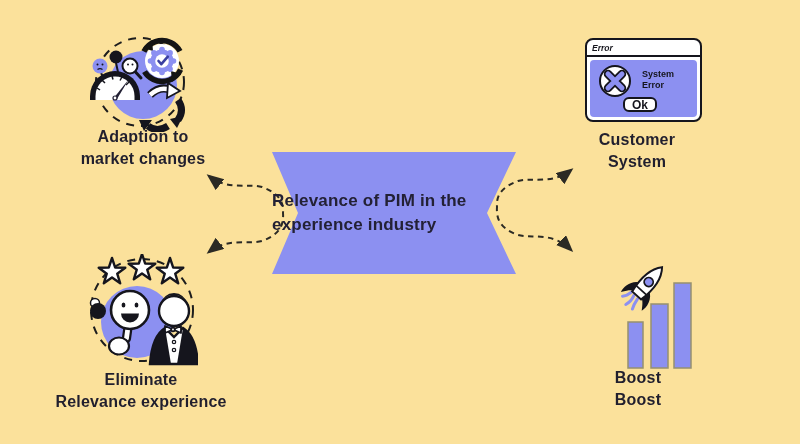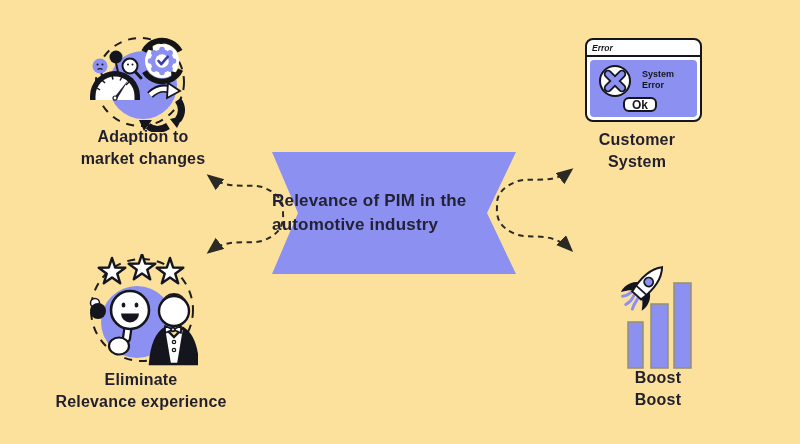--- a/index.html
+++ b/index.html
@@ -46,21 +46,21 @@
     <path d="M 571 170 C 552 185, 532 177, 518 181 C 502 187, 496 195, 497 207
              C 496 221, 502 229, 518 235 C 532 239, 552 231, 571 250" fill="none" stroke="#2B2A24" stroke-width="2" stroke-dasharray="5.5 4.5" marker-start="url(#ah)" marker-end="url(#ah)"></path>
   </svg>
 
   <div class="banner">
     <svg width="244" height="122" viewBox="0 0 244 122">
       <polygon points="0,0 244,0 215,61 244,122 0,122 26,61" fill="#8C90F1"></polygon>
     </svg>
     <div class="banner-text">
       <span>Relevance of PIM in the</span>
-      <span>automotive industry</span>
+      <span>experience industry</span>
     </div>
   </div>
 
   <svg class="icon-svg" style="left:88px;top:28px;" width="106" height="104" viewBox="0 0 106 104">
     <circle cx="52" cy="54" r="44" fill="none" stroke="#1D1D1D" stroke-width="2" stroke-dasharray="8 7"></circle>
     <circle cx="55" cy="57" r="34" fill="#8C90F1"></circle>
 
     <line x1="13" y1="45" x2="18" y2="54" stroke="#15151D" stroke-width="2"></line>
     <line x1="28" y1="35" x2="30" y2="44" stroke="#15151D" stroke-width="2"></line>
     <circle cx="12" cy="38" r="7.5" fill="#8C90F1"></circle>
@@ -200,18 +200,18 @@
         <path d="M3,16 q1,7 3,11"></path>
         <path d="M-6,15 q-1,6 -4,9"></path>
       </g>
       <path d="M-6,2 C-14,6 -16,16 -14,22 C-10,16 -8,14 -6,13 Z" fill="#15151D"></path>
       <path d="M6,2 C14,6 16,16 14,22 C10,16 8,14 6,13 Z" fill="#15151D"></path>
       <path d="M0,-24 C7,-16 9,-2 6,14 L-6,14 C-9,-2 -7,-16 0,-24 Z" fill="#fff" stroke="#15151D" stroke-width="2"></path>
       <line x1="-6.5" y1="7" x2="6.5" y2="7" stroke="#15151D" stroke-width="1.8"></line>
       <circle cx="0" cy="-4" r="4.5" fill="#8C90F1" stroke="#15151D" stroke-width="1.8"></circle>
     </g>
   </svg>
-  <div class="label" style="left:606px;top:367px;width:104px;">
+  <div class="label" style="left:586px;top:367px;width:104px;">
     <span>Boost</span>
     <span>Boost</span>
   </div>
 
 </div>
 
 </body></html>

